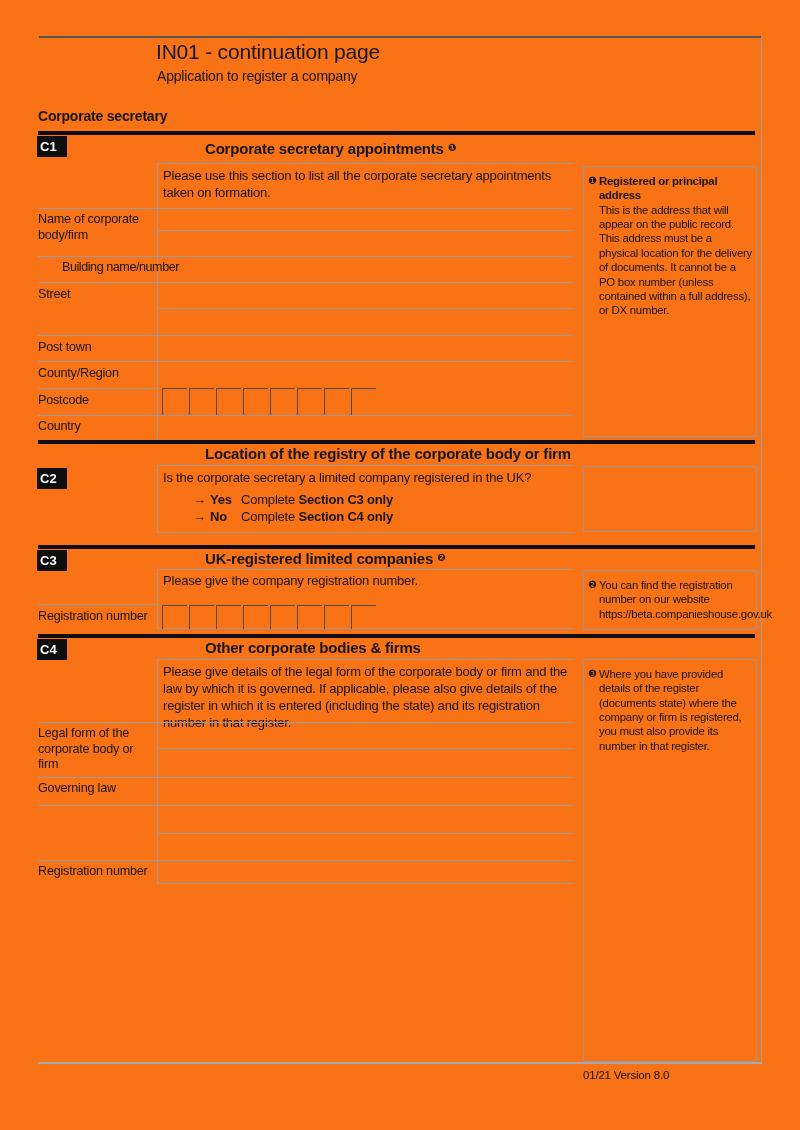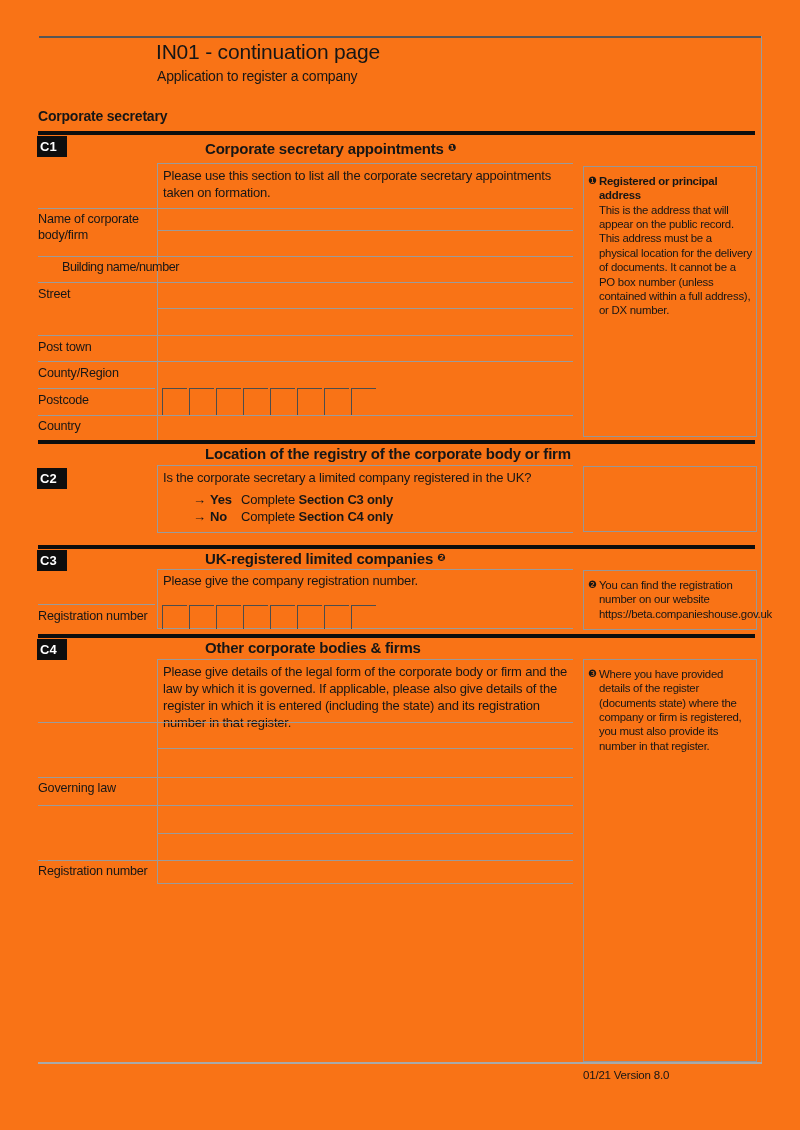--- a/index.html
+++ b/index.html
@@ -164,20 +164,21 @@
   <div class="hint" style="top:664px;width:410px;">Please give details of the legal form of the corporate body or firm and the law by which it is governed. If applicable, please also give details of the register in which it is entered (including the state) and its registration number in that register.</div>
 
   <div class="hl" style="left:38px;top:722px;width:535px;"></div>
   <div class="hl" style="left:158px;top:748px;width:415px;"></div>
   <div class="hl" style="left:38px;top:777px;width:535px;"></div>
   <div class="hl" style="left:38px;top:805px;width:535px;"></div>
   <div class="hl" style="left:158px;top:833px;width:415px;"></div>
   <div class="hl" style="left:38px;top:860px;width:535px;"></div>
   <div class="hl" style="left:157px;top:883px;width:416px;"></div>
 
+  <div class="lbl" style="top:726px;">Legal form of the corporate body or firm</div>
   <div class="lbl" style="top:781px;">Governing law</div>
   <div class="lbl" style="top:864px;white-space:nowrap;">Registration number</div>
 
   <div class="field" style="left:158px;top:723px;width:415px;height:24px;"></div>
   <div class="field" style="left:158px;top:749px;width:415px;height:27px;"></div>
   <div class="field" style="left:158px;top:778px;width:415px;height:26px;"></div>
   <div class="field" style="left:158px;top:806px;width:415px;height:26px;"></div>
   <div class="field" style="left:158px;top:834px;width:415px;height:25px;"></div>
   <div class="field" style="left:158px;top:861px;width:415px;height:21px;"></div>
 

